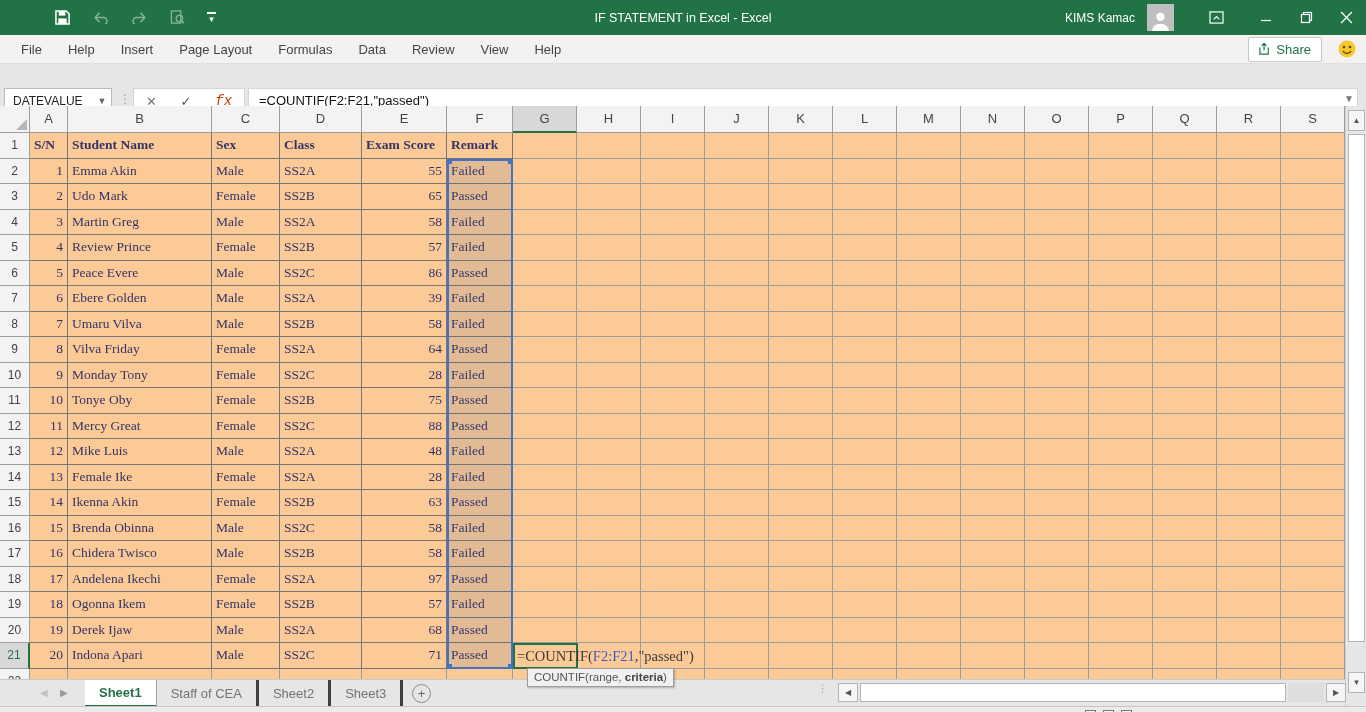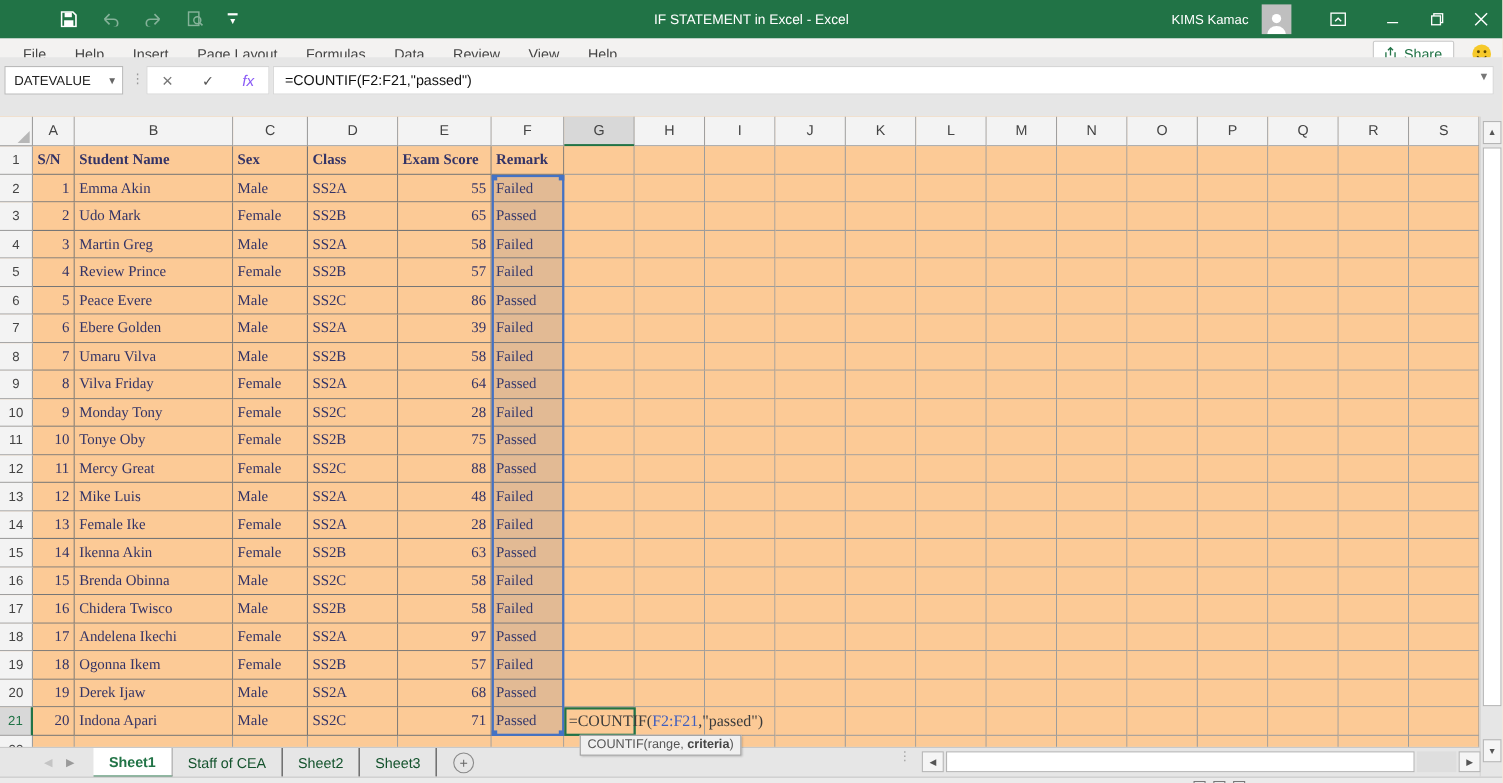--- a/index.html
+++ b/index.html
@@ -23,29 +23,29 @@
 
   
   #ribbonrow { position:absolute; left:0; top:35px; width:1366px; height:29px; background:#f3f2f1; border-bottom:1px solid #e1e0df; }
   #ribbon-tabs { display:flex; align-items:center; height:29px; padding-left:8px; }
   .rtab { padding:0 13px; font-size:13px; color:#444; height:29px; line-height:29px; }
   #tellme { position:absolute; left:620px; top:0; height:29px; display:flex; align-items:center; gap:8px; font-size:13px; color:#5a5a5a; }
   #share-btn { position:absolute; right:44px; top:2px; height:25px; padding:0 10px; background:#fff; border:1px solid #c8c8c8; border-radius:2px; display:flex; align-items:center; gap:5px; font-size:13px; color:#217346; }
   #smiley { position:absolute; right:10px; top:5px; }
 
   
-  #formularow { position:absolute; left:0; top:52px; width:1366px; height:42px; background:#e6e6e6; }
+  #formularow { position:absolute; left:0; top:80px; width:1366px; height:42px; background:#e6e6e6; }
   #namebox { position:absolute; left:4px; top:8px; width:108px; height:26px; background:#fff; border:1px solid #bababa; font-size:12px; color:#222; display:flex; align-items:center; }
   #namebox .nb-text { padding-left:8px; flex:1; }
   #namebox .nb-arrow { width:18px; text-align:center; color:#666; font-size:9px; }
   .fx-dots { position:absolute; left:119px; top:12px; color:#9a9a9a; font-size:12px; letter-spacing:0; }
   #fx-box { position:absolute; left:133px; top:8px; width:112px; height:26px; background:#fff; border:1px solid #d6d6d6; display:flex; align-items:center; justify-content:space-around; }
   #fx-box .fb { font-size:13px; color:#777; }
   #fx-box .fb.ok { color:#555; }
-  #fx-box .fb.fx { font-family:Liberation Sans, sans-serif; font-style:italic; font-size:14px; color:#8b5cf6; }
+  #fx-box .fb.fx { font-family:Liberation Mono, monospace; font-style:italic; font-size:14px; color:#c2410c; }
   #formula-input { position:absolute; left:248px; top:8px; width:1110px; height:26px; background:#fff; border:1px solid #d6d6d6; font-size:13px; color:#111; line-height:24px; padding-left:10px; }
   #fbar-chevron { position:absolute; right:12px; top:13px; color:#777; font-size:10px; }
 
   
   #grid { position:absolute; left:0; top:106px; width:1345px; height:573px; background:#fcca96; overflow:hidden; }
   .hdr-row { display:flex; height:27px; }
   .chdr { background:#f3f3f3; border-right:1px solid #9f9f9f; border-bottom:1px solid #9f9f9f; font-size:13px; color:#444; text-align:center; line-height:26px; flex-shrink:0; }
   .chdr.sel { background:#d8d8d8; border-bottom:2px solid #217346; line-height:25px; }
   #select-all { width:30px; position:relative; background:#f3f3f3; border-right:1px solid #9f9f9f; border-bottom:1px solid #9f9f9f; flex-shrink:0; }
   #select-all .tri { position:absolute; right:2px; bottom:2px; width:0; height:0; border-left:11px solid transparent; border-bottom:11px solid #b7b7b7; }
@@ -70,21 +70,21 @@
 
   
   #vscroll { position:absolute; left:1345px; top:106px; width:21px; height:600px; background:#e6e6e6; border-left:1px solid #d0d0d0; }
   .sbtn { position:absolute; left:2px; width:17px; height:21px; background:#f5f5f5; border:1px solid #b5b5b5; color:#555; font-size:8px; text-align:center; line-height:19px; }
   #vthumb { position:absolute; left:2px; top:28px; width:17px; height:508px; background:#fff; border:1px solid #b5b5b5; }
 
   
   #tabbar { position:absolute; left:0; top:679px; width:1345px; height:27px; background:#e6e6e6; border-top:1px solid #c9c9c9; }
   .tab-nav { position:absolute; top:7px; font-size:10px; color:#9a9a9a; }
   #tabs { position:absolute; left:85px; top:0; height:27px; display:flex; align-items:stretch; }
-  .stab { padding:0 14px; font-size:13px; color:#14532d; display:flex; align-items:center; border-right:1px solid #404040; }
+  .stab { padding:0 14px; font-size:13px; color:#737373; display:flex; align-items:center; border-right:3px solid #404040; }
   .stab.active { background:#fff; color:#217346; font-weight:bold; border-bottom:2px solid #217346; border-right:1px solid #a0a0a0; }
   #add-sheet { position:absolute; left:412px; top:4px; width:19px; height:19px; border:1px solid #8a8a8a; border-radius:50%; color:#666; font-size:13px; text-align:center; line-height:17px; }
   #tab-splitter { position:absolute; left:817px; top:5px; color:#a0a0a0; font-size:11px; line-height:6px; }
   #hscroll-left  { position:absolute; left:838px; top:3px; width:20px; height:19px; background:#f5f5f5; border:1px solid #b5b5b5; color:#555; font-size:8px; text-align:center; line-height:17px; }
   #hscroll-thumb { position:absolute; left:860px; top:3px; width:426px; height:19px; background:#fff; border:1px solid #b5b5b5; }
   #hscroll-track { position:absolute; left:1288px; top:3px; width:36px; height:19px; background:#dedede; }
   #hscroll-right { position:absolute; left:1326px; top:3px; width:20px; height:19px; background:#f5f5f5; border:1px solid #b5b5b5; color:#555; font-size:8px; text-align:center; line-height:17px; }
 
   
   #statusbar { position:absolute; left:0; top:706px; width:1366px; height:6px; background:#ebebeb; border-top:1px solid #c6c6c6; }

